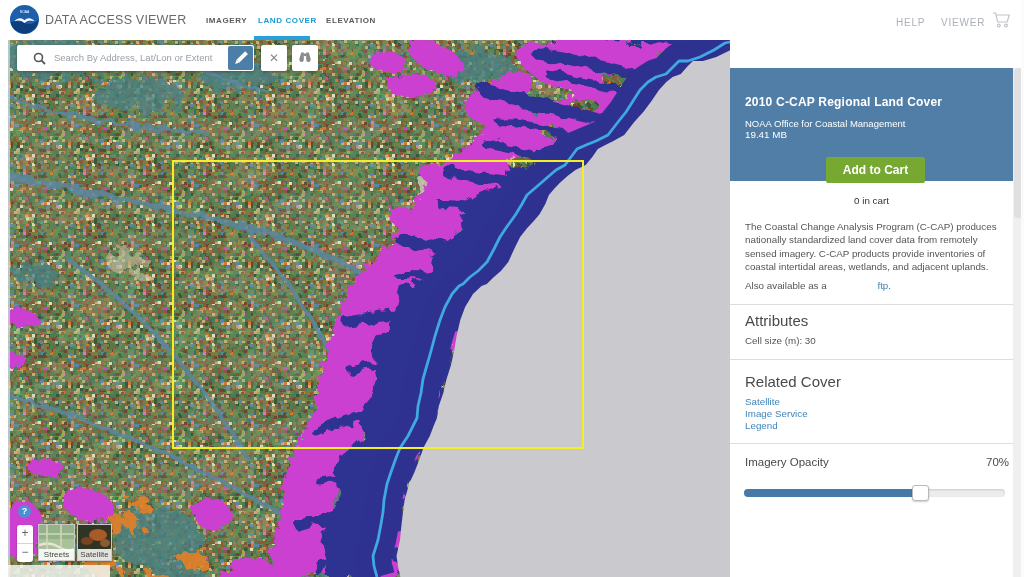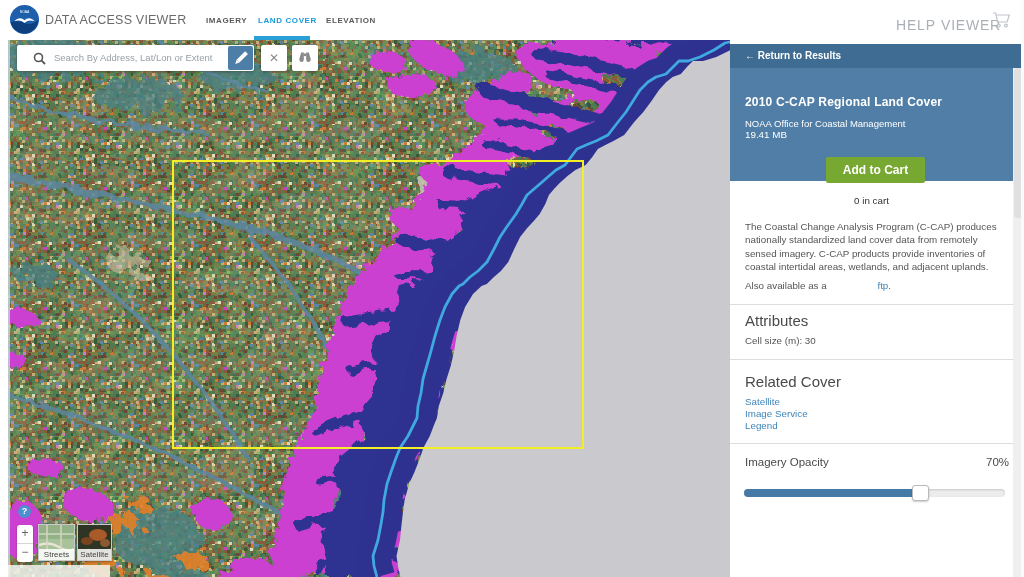--- a/index.html
+++ b/index.html
@@ -8,21 +8,21 @@
 
   
   #hdr { position:absolute; left:0; top:0; width:1024px; height:40px; background:#fff; z-index:30; }
   #logo { position:absolute; left:10px; top:5px; width:29px; height:29px; }
   #hdrtitle { position:absolute; left:45px; top:13px; font-size:12.5px; color:#6a6a6a; letter-spacing:0.2px; }
   .tab { position:absolute; top:16px; font-size:8px; font-weight:bold; color:#5a5a5a; letter-spacing:0.6px; }
   #tab1 { left:206px; }
   #tab2 { left:258px; color:#199bd8; }
   #tab3 { left:326px; }
   #tabline { position:absolute; left:254px; top:36px; width:56px; height:4px; background:#2a9fd8; }
-  .hright { position:absolute; top:17px; font-size:14px; color:#aab0b8; letter-spacing:0.8px; }
+  .hright { position:absolute; top:17px; font-size:10px; color:#aab0b8; letter-spacing:0.8px; }
   #help { left:896px; } #share { left:941px; }
   #cart { position:absolute; left:992px; top:11px; }
 
   
   #map { position:absolute; left:8px; top:40px; width:731px; height:537px; overflow:hidden; background:#55794d; }
 
   
   .sbox { position:absolute; background:#fff; border-radius:2px; box-shadow:0 1px 3px rgba(0,0,0,0.3); z-index:20; }
   #searchbox { left:9px; top:5px; width:237px; height:26px; }
   #searchph { position:absolute; left:37px; top:7px; font-size:9.5px; color:#99a0a8; white-space:nowrap; }
@@ -769,21 +769,20 @@
     <svg id="cart" width="20" height="18" viewBox="0 0 20 18">
         <g fill="none" stroke="#bfc4cb" stroke-width="1.2">
           <path d="M1 2 h2.6 l2 9 h9.5 l2.2 -7 h-12.5"></path>
           <circle cx="6.8" cy="14.5" r="1.4"></circle>
           <circle cx="14" cy="14.5" r="1.4"></circle>
         </g>
       </svg>
   </div>
 
   <div id="panel">
-    <div id="retbar">← Return to Results</div>
     <div id="bluehead">
       <h1>2010 C-CAP Regional Land Cover</h1>
       <div class="sub">NOAA Office for Coastal Management</div>
       <div class="sub2">19.41 MB</div>
     </div>
     <div id="addcart">Add to Cart</div>
     <div id="incart">0 in cart</div>
     <div id="desc">The Coastal Change Analysis Program (C-CAP) produces nationally standardized land cover data from remotely sensed imagery. C-CAP products provide inventories of coastal intertidal areas, wetlands, and adjacent uplands.</div>
     <div id="alsoftp">Also available as a <a>ftp</a>.</div>
     <div class="hr" id="hr1"></div>

